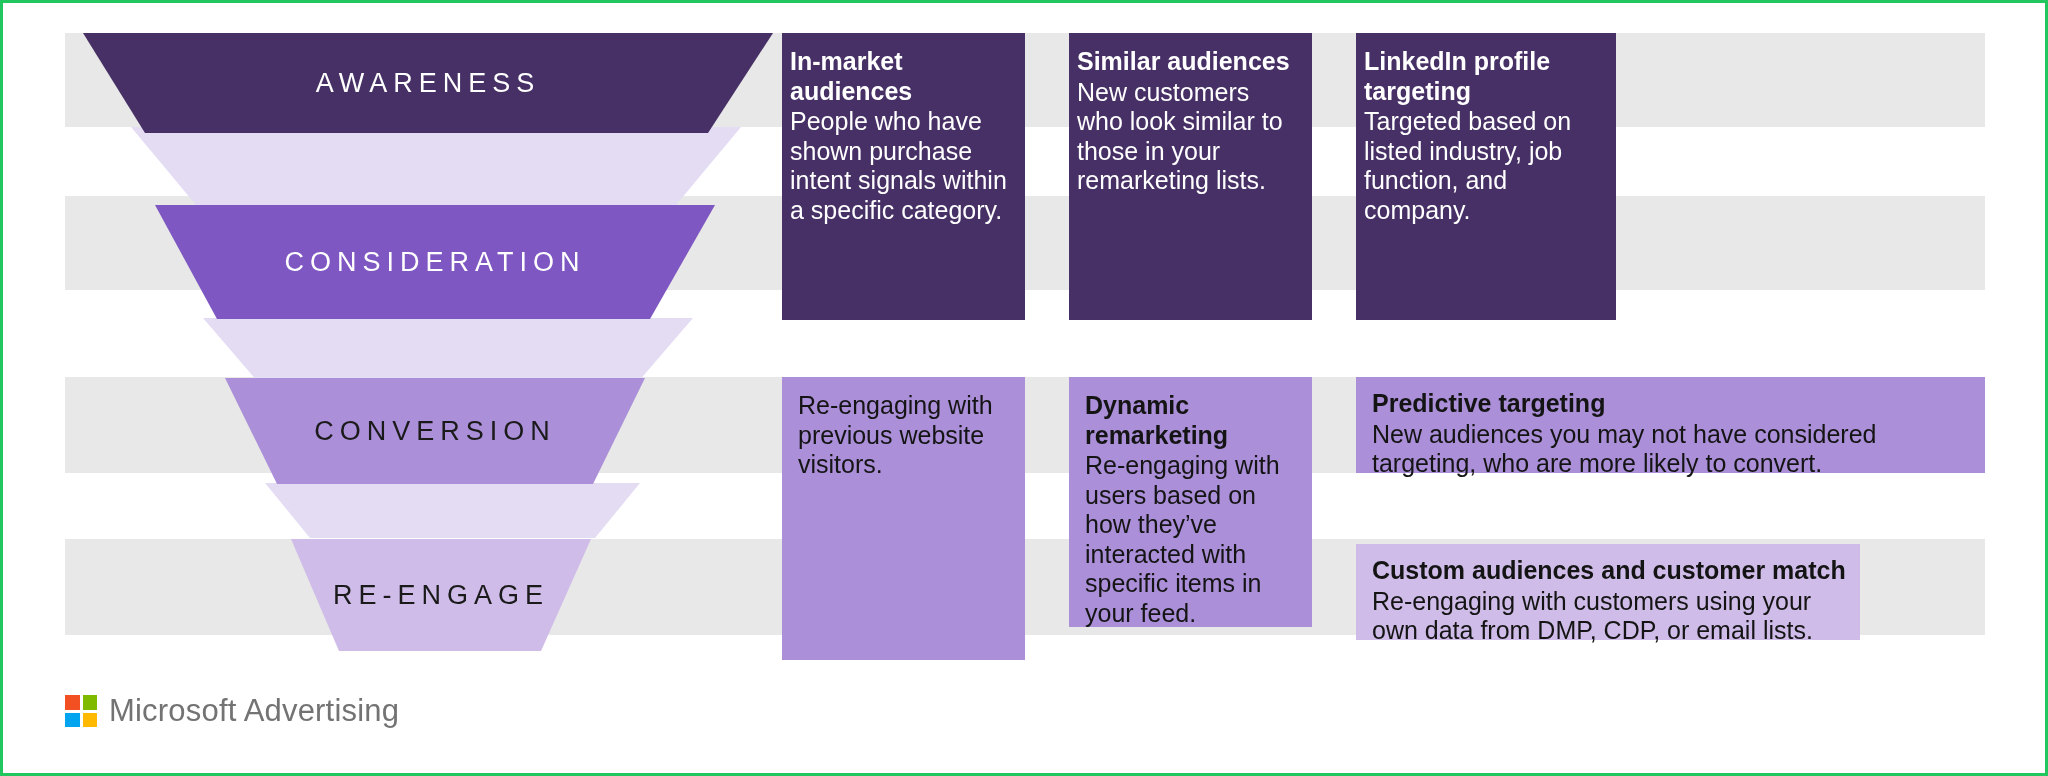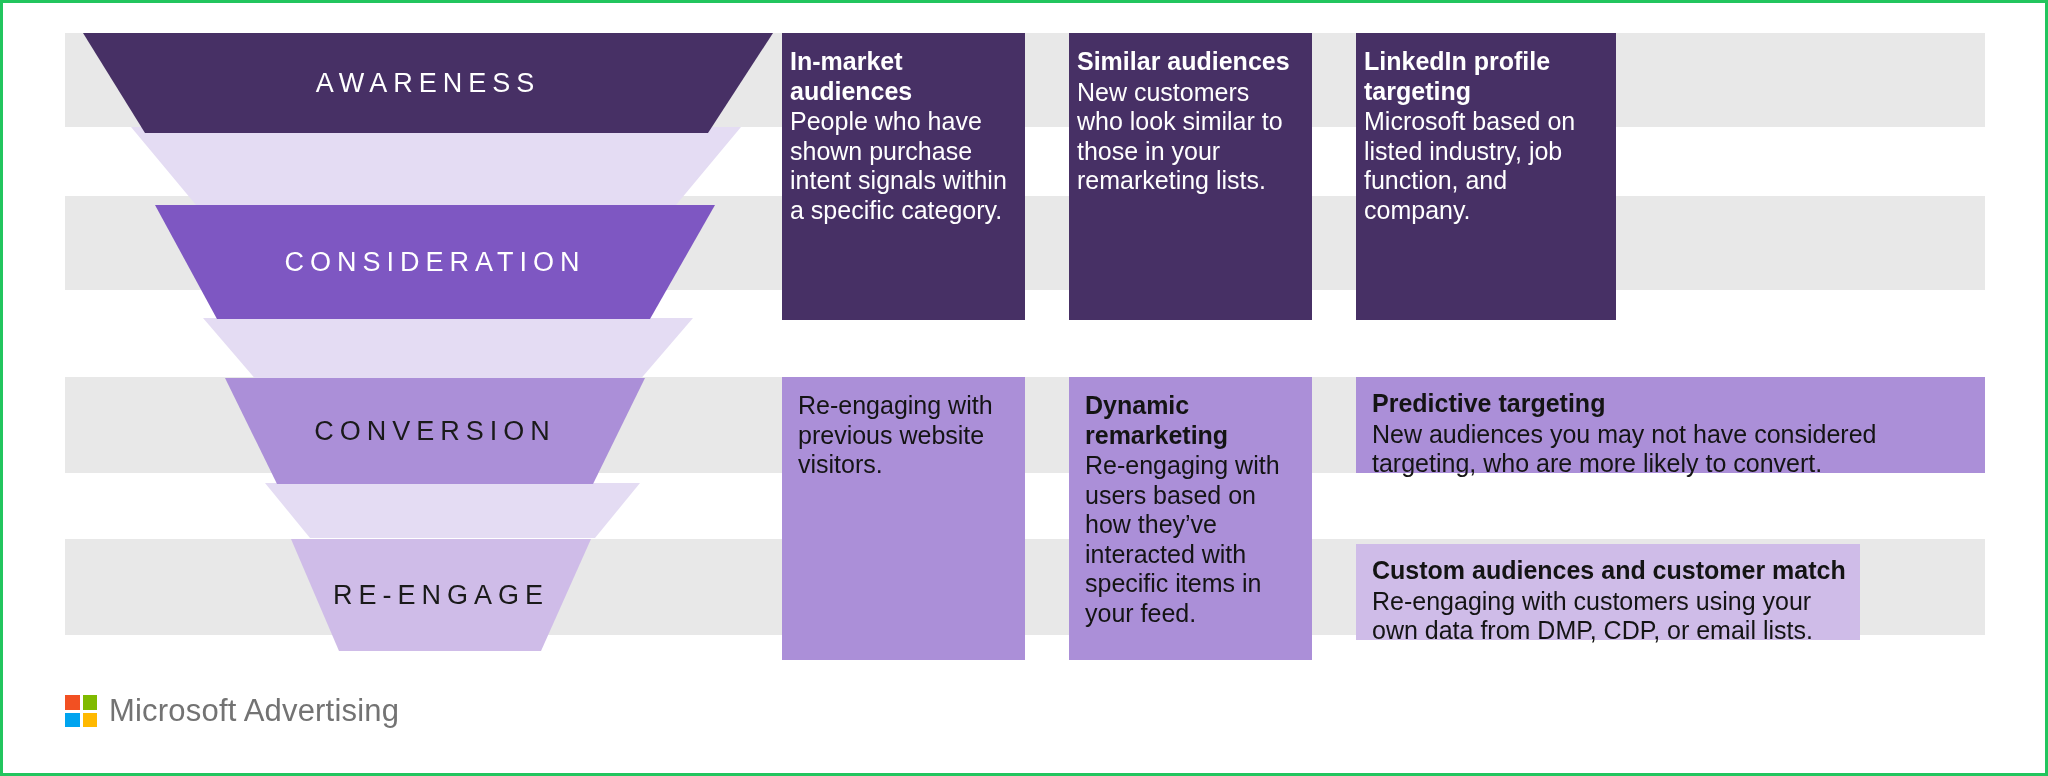--- a/index.html
+++ b/index.html
@@ -106,28 +106,28 @@
     <span class="card-body">People who have shown purchase intent signals within a specific category.</span>
   </div>
 
   <div class="card card-dark" style="left:1066px;top:30px;width:243px;height:287px;">
     <span class="card-title">Similar audiences</span>
     <span class="card-body">New customers who look similar to those in your remarketing lists.</span>
   </div>
 
   <div class="card card-dark" style="left:1353px;top:30px;width:260px;height:287px;">
     <span class="card-title">LinkedIn profile targeting</span>
-    <span class="card-body">Microsoft based on listed industry, job function, and company.</span>
+    <span class="card-body">Targeted based on listed industry, job function, and company.</span>
   </div>
 
   <div class="card card-lilac" style="left:779px;top:374px;width:243px;height:283px;">
     <span class="card-body">Re-engaging with previous website visitors.</span>
   </div>
 
-  <div class="card card-lilac" style="left:1066px;top:374px;width:243px;height:283px;">
+  <div class="card card-lilac" style="left:1066px;top:374px;width:243px;height:250px;">
     <span class="card-title">Dynamic remarketing</span>
     <span class="card-body">Re-engaging with users based on how they’ve interacted with specific items in your feed.</span>
   </div>
 
   <div class="card card-lilac" style="left:1353px;top:374px;width:629px;height:96px;padding-top:12px;">
     <span class="card-title">Predictive targeting</span>
     <span class="card-body">New audiences you may not have considered targeting, who are more likely to convert.</span>
   </div>
 
   <div class="card card-pale" style="left:1353px;top:541px;width:504px;height:96px;padding-top:12px;">

